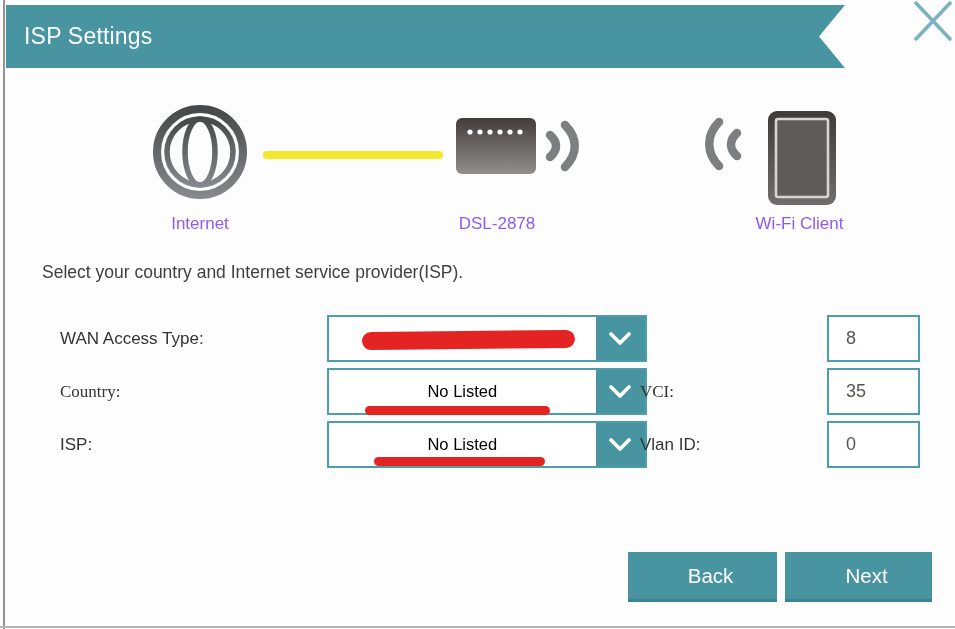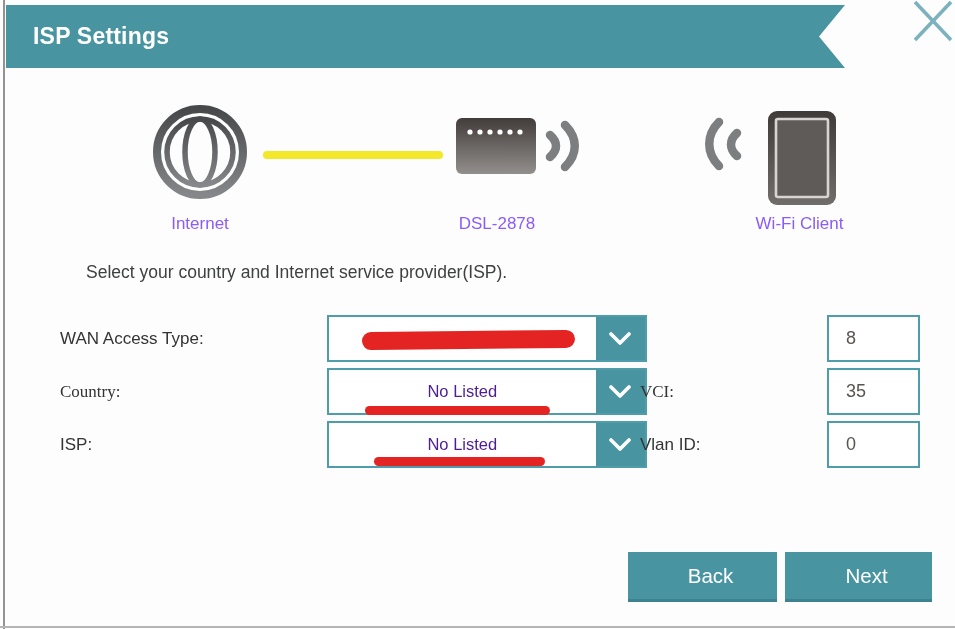--- a/index.html
+++ b/index.html
@@ -13,21 +13,21 @@
   .edge-left  { position:absolute; left:3px; top:0; width:2px; height:629px; background:#939393; }
   .edge-bottom{ position:absolute; left:0; top:626px; width:955px; height:2px; background:#b5b5b5; }
 
   
   .header {
     position:absolute; left:6px; top:5px; width:839px; height:63px;
     background:#4994a1; display:flex; align-items:center;
     clip-path: polygon(0 0, 100% 0, calc(100% - 26px) 50%, 100% 100%, 0 100%);
   }
   .header .title {
-    color:#ffffff; font-size:23px; font-weight:bold; letter-spacing:.2px; padding-left:27px;
+    color:#ffffff; font-size:23px; font-weight:normal; letter-spacing:.2px; padding-left:18px;
   }
   .close-btn { position:absolute; left:908px; top:0; width:47px; height:46px; cursor:pointer; }
 
   
   .diagram { position:absolute; left:0; top:96px; width:955px; height:150px; }
   .node-label {
     position:absolute; top:118px; font-size:17px; color:#8b5cf6; text-align:center;
   }
   .lbl-internet { left:150px; width:100px; }
   .lbl-router   { left:438px; width:118px; }
@@ -35,38 +35,38 @@
   .cable {
     position:absolute; left:263px; top:55px; width:180px; height:8px;
     background:#f3e829; border-radius:4px;
   }
   .globe-wrap  { position:absolute; left:152px; top:8px; }
   .router-wrap { position:absolute; left:452px; top:14px; }
   .client-wrap { position:absolute; left:698px; top:12px; }
 
   
   .instruction {
-    position:absolute; left:42px; top:262px; font-size:17.5px; color:#3f4040;margin-left:44px;
+    position:absolute; left:42px; top:262px; font-size:17.5px; color:#3f4040;
   }
 
   
   .form { position:absolute; left:0; top:0; width:955px; height:629px; pointer-events:none; }
   .form * { pointer-events:auto; }
   .field-label {
     position:absolute; width:260px; left:60px; text-align:left;
     font-size:17px; color:#333435;
   }
   .flabel-r { left:640px; width:178px; }
   .select-box {
     position:absolute; left:327px; width:320px; height:47px;
     background:#ffffff; border:2px solid #4f9dab; display:flex; cursor:pointer;
   }
   .select-value {
     width:270px; display:flex; align-items:center; justify-content:center;
-    font-size:16.5px; color:#4c1d95; position:relative;
+    font-size:16.5px; color:#000000; position:relative;
   }
   .chev-btn {
     width:50px; margin-left:auto; background:#4994a1;
     display:flex; align-items:center; justify-content:center;
   }
   .redact {
     position:absolute; background:#e32423; border-radius:9px;
   }
   .redact-full  { left:33px; top:14px; width:213px; height:18px; transform:rotate(-.6deg); }
   .redact-line2 { left:36px; top:36px; width:185px; height:9px;  border-radius:5px; }

